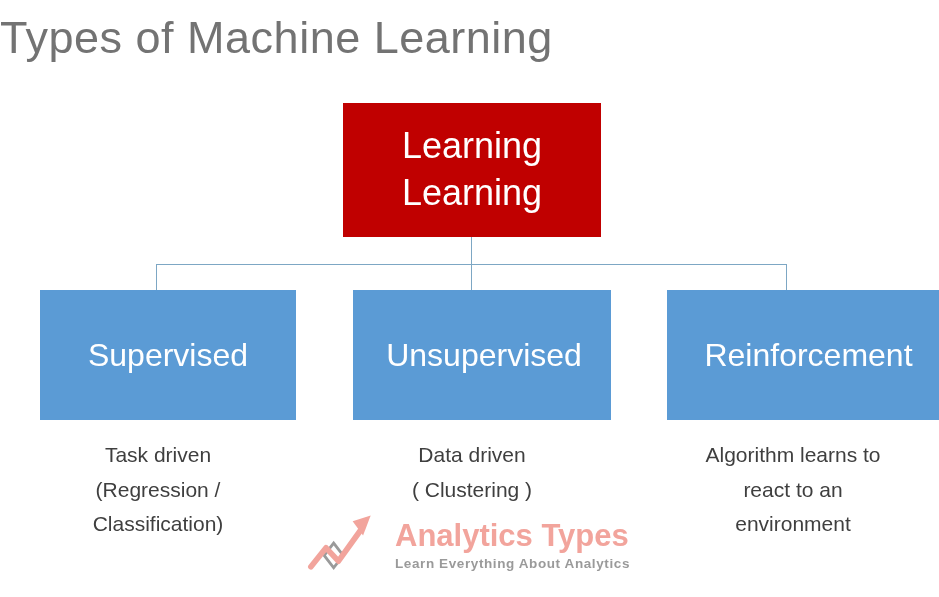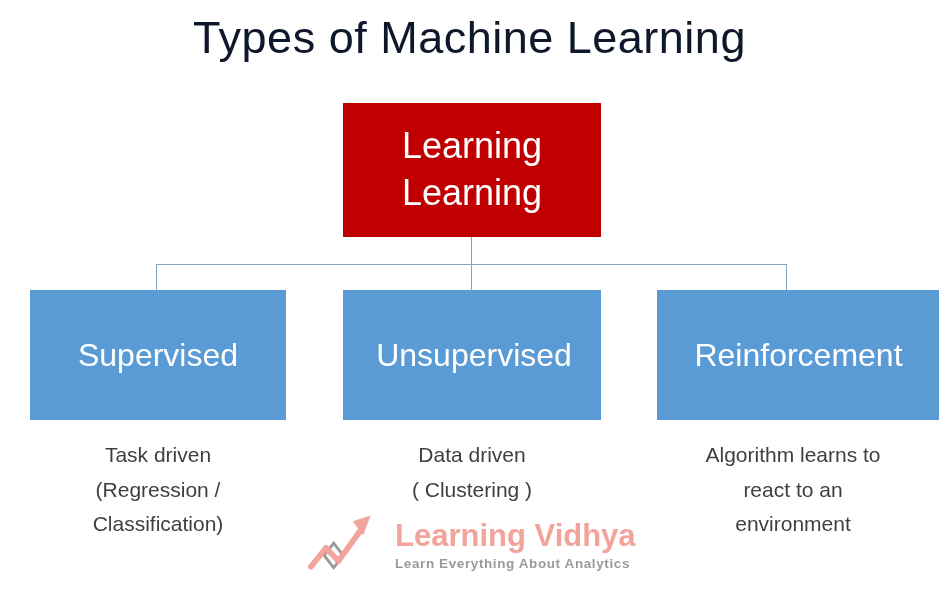--- a/index.html
+++ b/index.html
@@ -8,24 +8,24 @@
     width: 939px;
     height: 597px;
     background: #ffffff;
     font-family: "Liberation Sans", sans-serif;
     overflow: hidden;
   }
   .title {
     position: absolute;
     top: 12px; left: 0; right: 0;
     margin: 0;
-    text-align: center;
+    text-align: left;
     font-size: 45px;
     font-weight: 400;
-    color: #0f172a;
+    color: #737373;
     letter-spacing: 0.5px;
   }
   .node {
     position: absolute;
     display: flex;
     align-items: center;
     justify-content: center;
     text-align: center;
     color: #ffffff;
     padding: 0 10px;
@@ -36,20 +36,21 @@
     width: 258px; height: 134px;
     background: #C00000;
     font-size: 36px;
     line-height: 1.3;
   }
   .child {
     top: 290px;
     height: 130px;
     background: #5B9BD5;
     font-size: 32px;
+    margin-left: 10px;
   }
   .c1 { left: 30px;  width: 256px; }
   .c2 { left: 343px; width: 258px; padding-left: 14px; }
   .c3 { left: 657px; width: 283px; }
   .line { position: absolute; background: #7DA7C4; }
   .v-root { left: 471px; top: 237px; width: 1px; height: 28px; }
   .h-bar  { left: 156px; top: 264px; width: 631px; height: 1px; }
   .v1 { left: 156px; top: 264px; width: 1px; height: 26px; }
   .v2 { left: 471px; top: 264px; width: 1px; height: 26px; }
   .v3 { left: 786px; top: 264px; width: 1px; height: 26px; }
@@ -116,18 +117,18 @@
 react to an
 environment</div>
 
   <div class="logo">
     <svg class="logo-icon" viewBox="0 0 90 78" aria-hidden="true">
       <polygon points="22,50 32,37 42,50 32,63" fill="none" stroke="#9A9A9A" stroke-width="3"></polygon>
       <polyline points="8,62 24,42 37,56 60,24" fill="none" stroke="#F2A49C" stroke-width="6" stroke-linecap="round" stroke-linejoin="round"></polyline>
       <polygon points="71,8 52,14 63,29" fill="#F2A49C"></polygon>
     </svg>
     <div class="logo-text">
-      <div class="brand">Learning Vidhya</div>
+      <div class="brand">Analytics Types</div>
       <div class="tagline">Learn Everything About Analytics</div>
     </div>
   </div>
 
 </div>
 
 </body></html>

